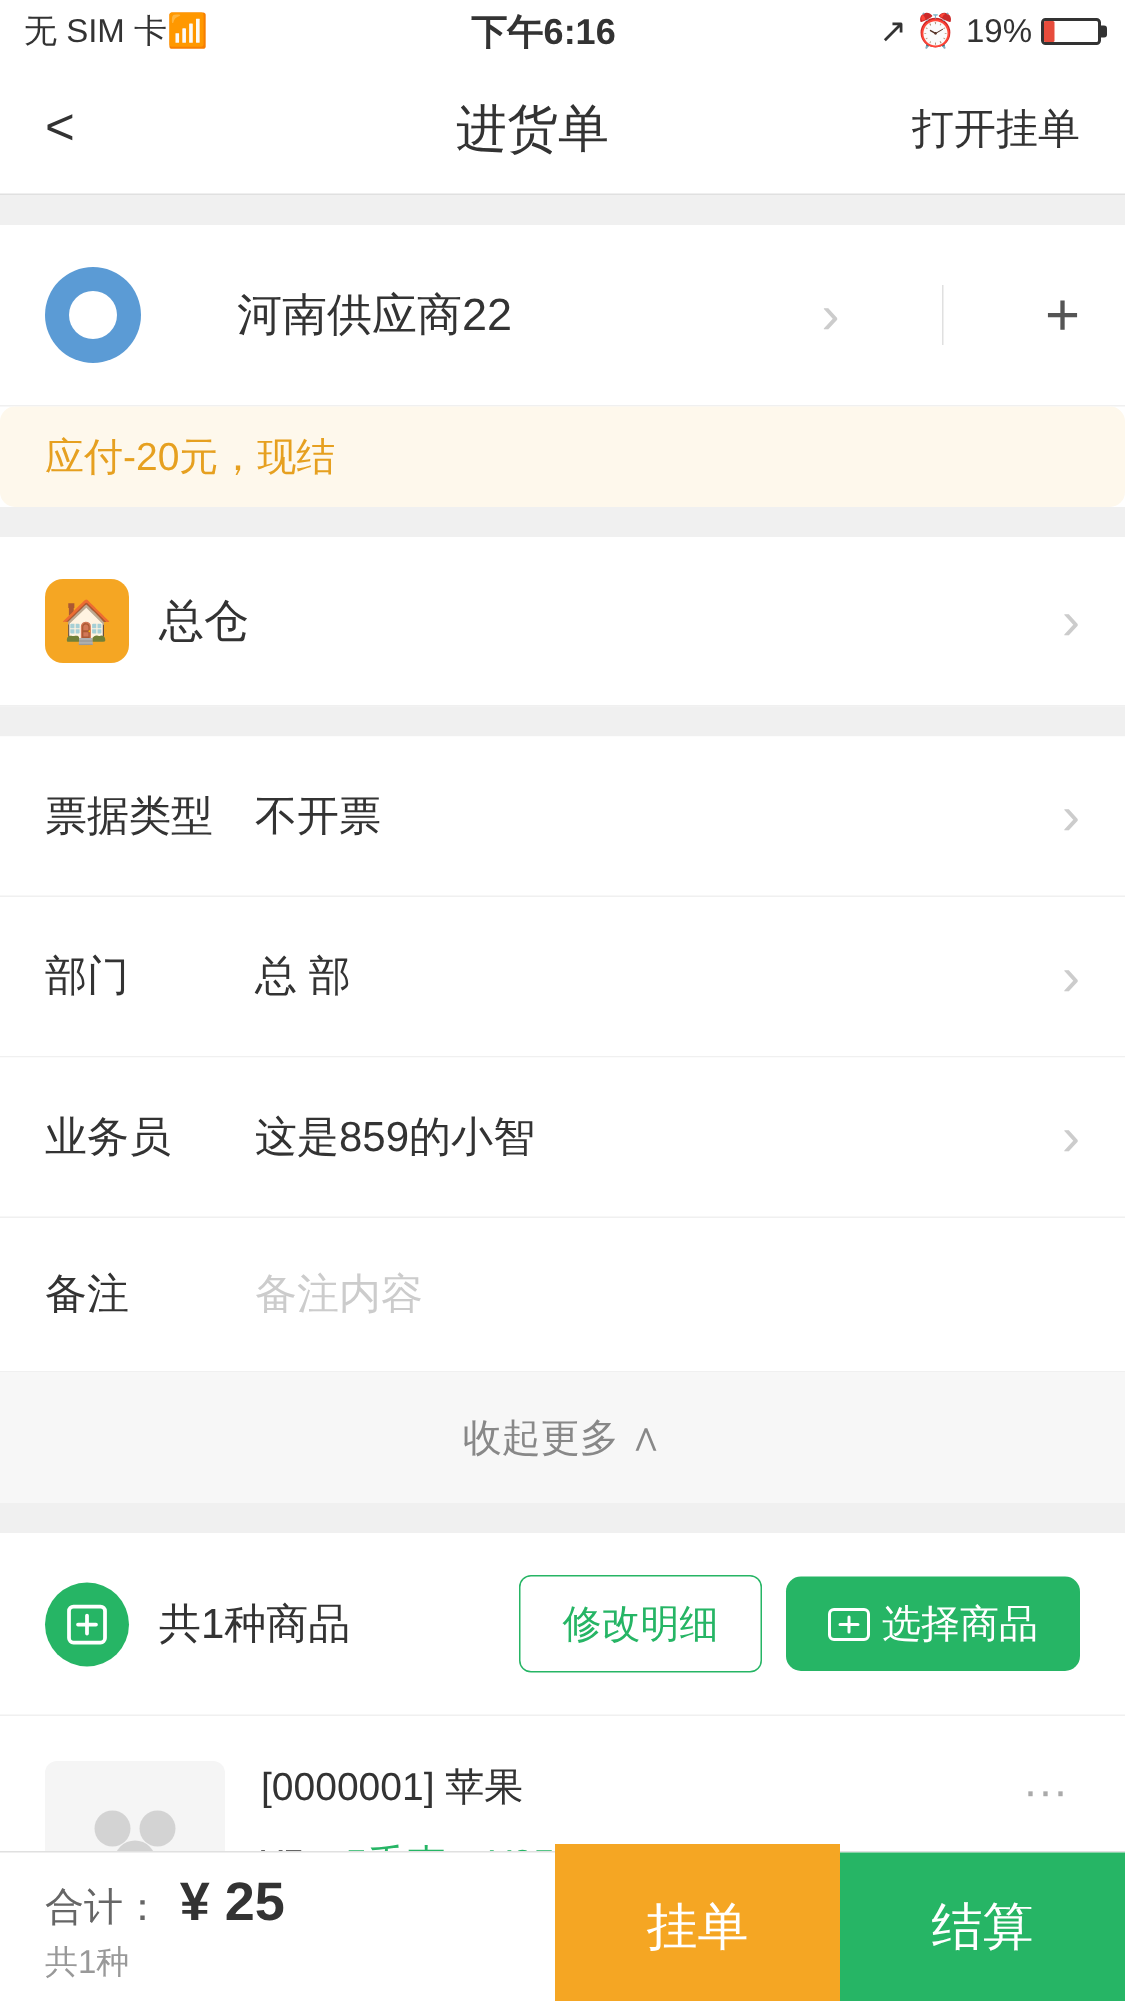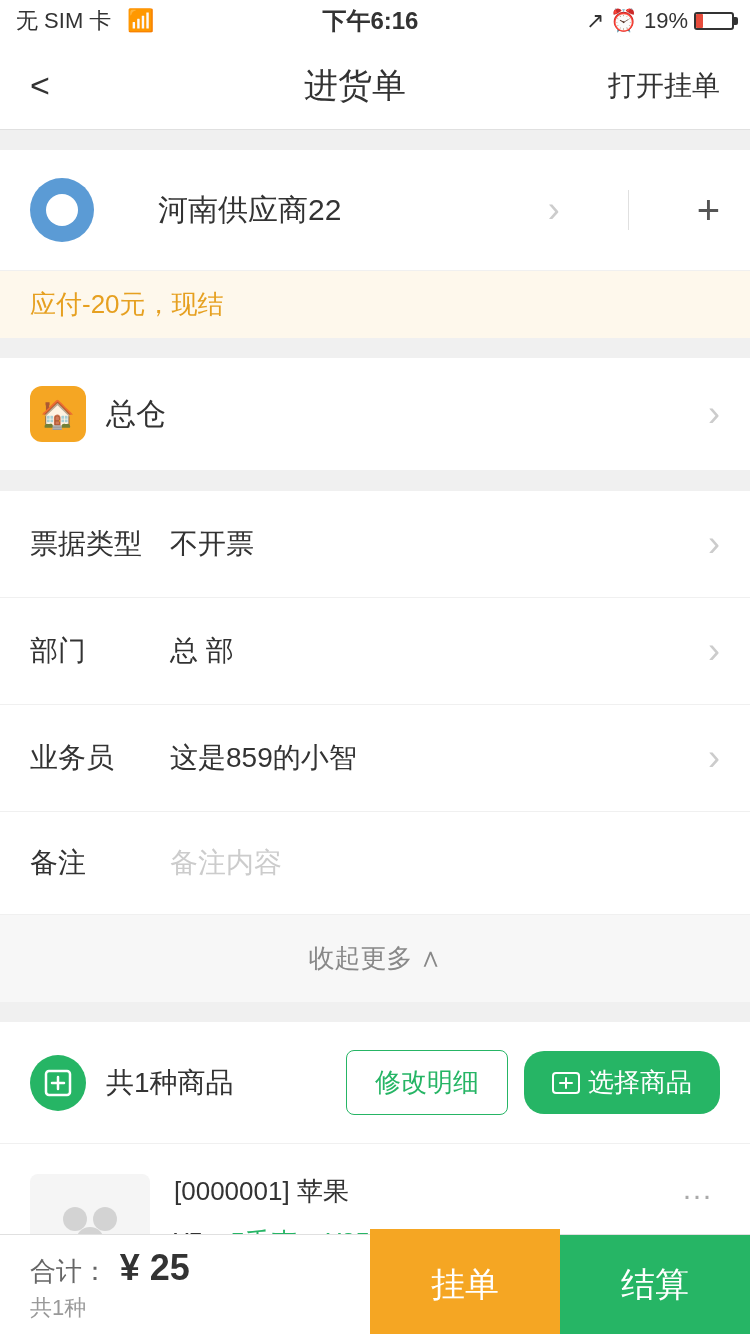--- a/index.html
+++ b/index.html
@@ -19,21 +19,21 @@
       width: 750px;
       height: 42px;
       background: #fff;
       display: flex;
       align-items: center;
       justify-content: space-between;
       padding: 0 16px;
       font-size: 22px;
       color: #333;
     }
-    .status-left { display: flex; align-items: center; gap: 16px; }
+    .status-left { display: flex; align-items: center; gap: 0; }
     .status-center { font-weight: 600; font-size: 24px; }
     .status-right { display: flex; align-items: center; gap: 6px; font-size: 22px; }
     .battery-icon {
       display: inline-flex; align-items: center;
       width: 40px; height: 18px;
       border: 2px solid #333; border-radius: 3px; position: relative;
     }
     .battery-icon::after {
       content: '';
       position: absolute; right: -6px; top: 3px;
@@ -125,20 +125,21 @@
       color: #555;
       cursor: pointer;
     }
 
     
     .info-banner {
       background: #fef8ec;
       padding: 16px 30px;
       font-size: 26px;
       color: #e6a020;
+      border-radius: 10px;
     }
 
     
     .warehouse-row {
       display: flex;
       align-items: center;
       padding: 28px 30px;
       background: #fff;
       border-bottom: 1px solid #f0f0f0;
     }
@@ -220,21 +221,21 @@
       border-radius: 8px;
       padding: 14px 28px;
       font-size: 26px;
       cursor: pointer;
       margin-right: 16px;
     }
     .btn-primary {
       background: #26b565;
       color: #fff;
       border: none;
-      border-radius: 20px;
+      border-radius: 10px;
       padding: 14px 28px;
       font-size: 26px;
       cursor: pointer;
       display: flex; align-items: center; gap: 8px;
     }
 
     
     .product-item {
       display: flex;
       align-items: flex-start;

